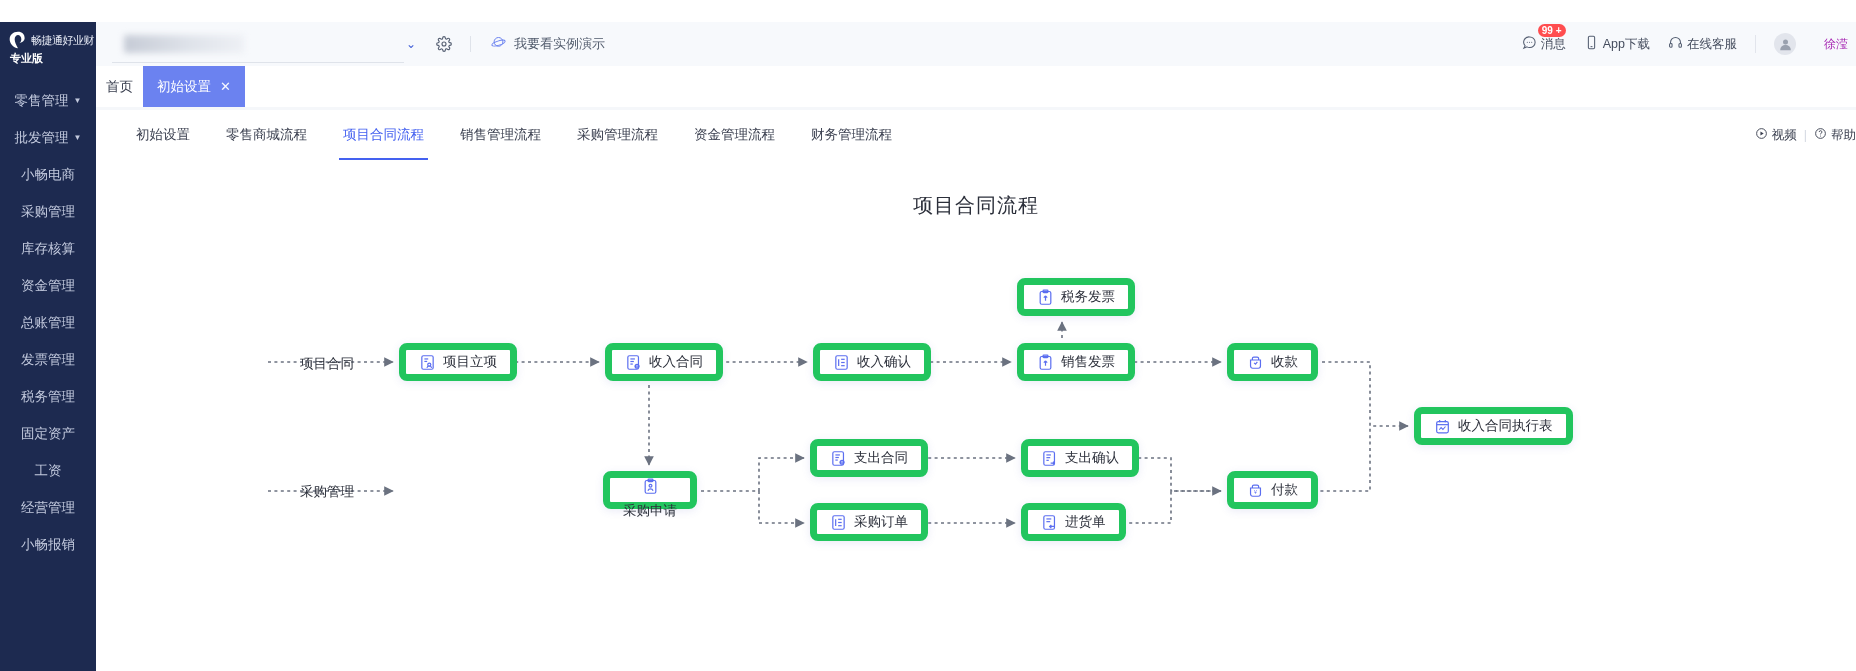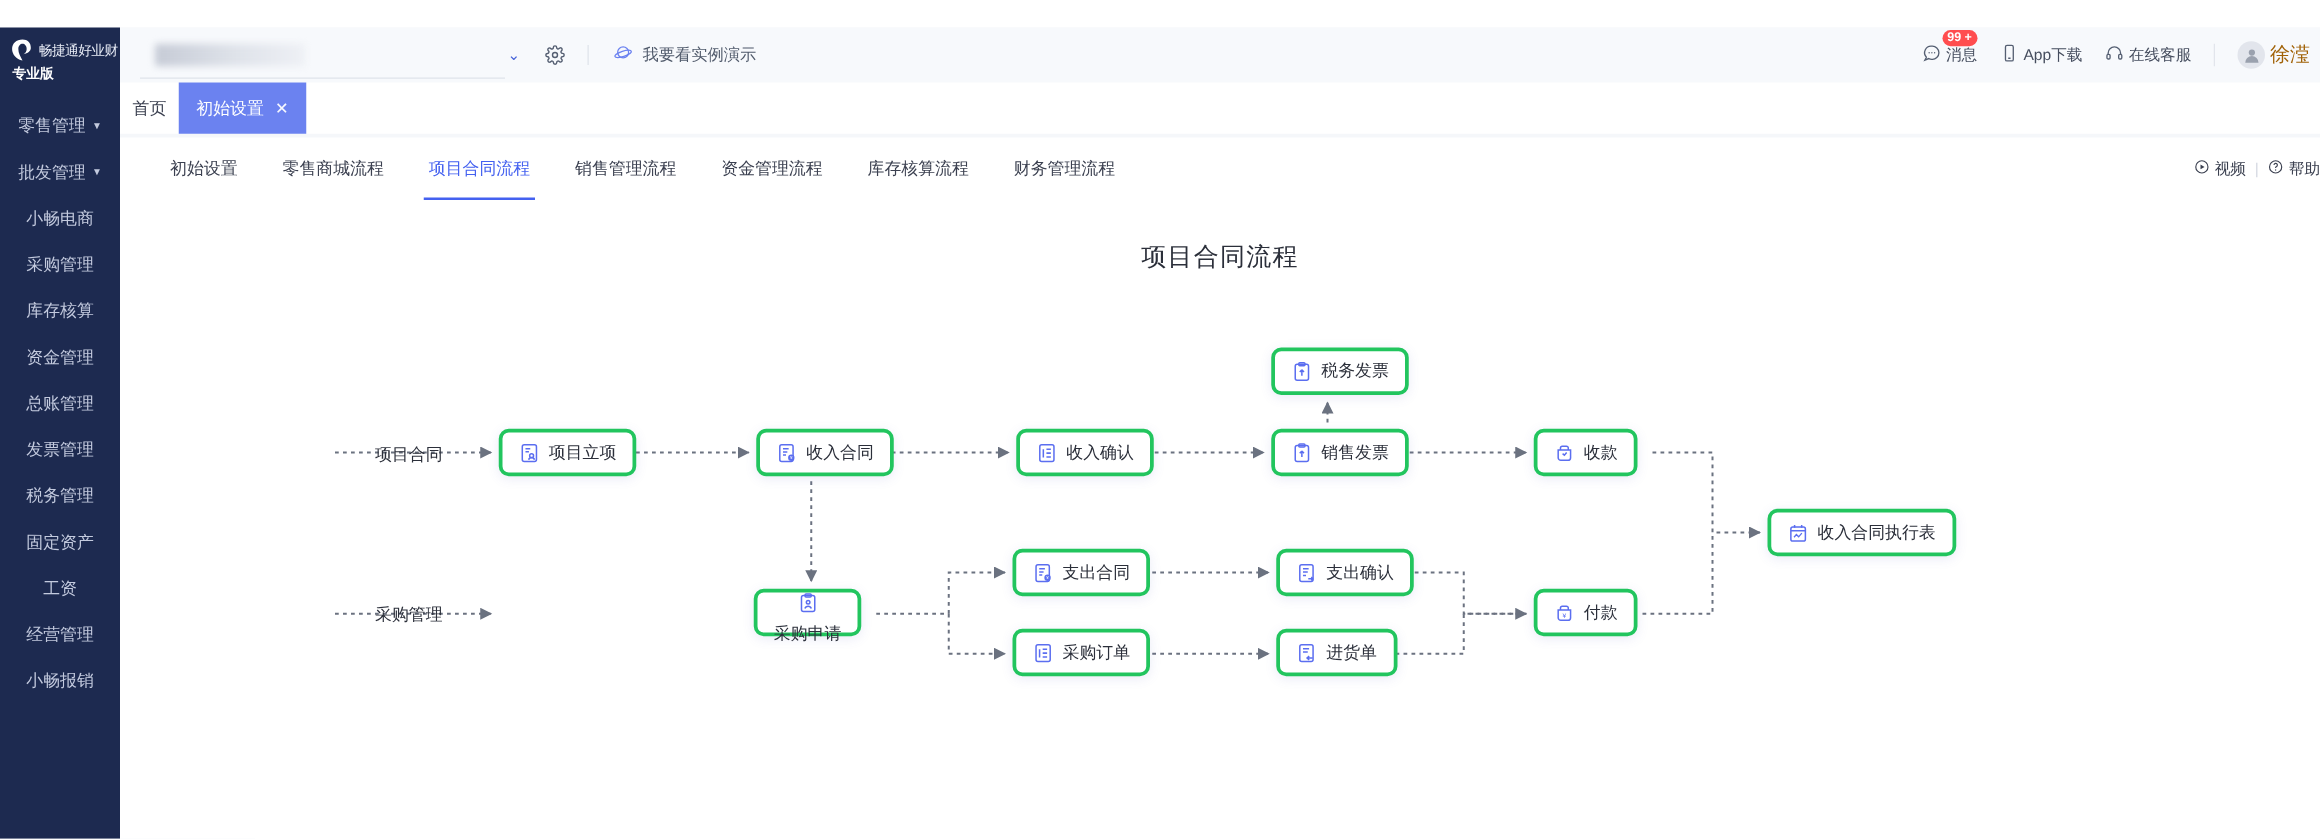--- a/index.html
+++ b/index.html
@@ -59,21 +59,21 @@
   .hdr-link { display:flex; align-items:center; gap:4px; color:#454d5e; font-size:12.5px;
               cursor:pointer; position:relative; }
   .badge {
     position:absolute; left:16px; top:-11px; background:#ff4d4f; color:#fff;
     font-size:10px; font-weight:bold; border-radius:9px; padding:1px 4px 1px 4px;
     line-height:11px; white-space:nowrap;
   }
   .avatar { width:22px; height:22px; border-radius:50%; background:#e2e5ec;
             display:flex; align-items:center; justify-content:center; }
   .hdr-divider2 { width:1px; height:18px; background:#e2e5ec; }
-  .user-name { color:#a16207; font-size:16px; }
+  .user-name { color:#a21caf; font-size:12px;margin-left:24px; }
 
   
   .tabbar {
     position:absolute; left:96px; top:66px; width:1760px; height:41px; background:#ffffff;
     display:flex; align-items:flex-end;
   }
   .wtab { height:41px; display:flex; align-items:center; justify-content:center;
           font-size:13.5px; cursor:pointer; }
   .wtab.home { width:47px; color:#3b4050; }
   .wtab.active { background:#6b82f0; color:#ffffff; padding:0 14px; gap:9px; }
@@ -103,21 +103,21 @@
   .sr-sep { color:#d5d9e2; }
 
   .chart-title {
     text-align:center; font-size:20px; color:#2b2f3a; margin-top:32px; letter-spacing:1px;
   }
 
   
   .flow { position:absolute; left:0; top:0; width:1760px; height:561px; pointer-events:none; }
   .node {
     position:absolute; display:flex; align-items:center; gap:7px;
-    background:#ffffff; border:3px solid #22c55e; border-radius:8px;
+    background:#ffffff; border:7px solid #22c55e; border-radius:8px;
     box-shadow:0 2px 9px rgba(92,104,196,.13);
     height:38px; padding:0 13px; font-size:13.5px; color:#2b2f3a; white-space:nowrap;
     pointer-events:auto; cursor:pointer;
   }
   .node .ic { width:17px; height:17px; flex:0 0 17px; display:flex; align-items:center; justify-content:center; }
   .rowlabel { position:absolute; font-size:13.5px; color:#2b2f3a; }
   .edgelabel { position:absolute; font-size:11.5px; color:#8a8f9c; }
 </style>
 </head>
 <body>
@@ -276,24 +276,24 @@
       <div class="subtab">
         <span>零售商城流程</span>
         </div>
       <div class="subtab active">
         <span>项目合同流程</span>
         </div>
       <div class="subtab">
         <span>销售管理流程</span>
         </div>
       <div class="subtab">
+        <span>采购管理流程</span>
+        </div>
+      <div class="subtab">
         <span>资金管理流程</span>
-        </div>
-      <div class="subtab">
-        <span>库存核算流程</span>
         </div>
       <div class="subtab">
         <span>财务管理流程</span>
         </div>
 
       <div class="subtab-right">
         <div class="sr-item">
           <span>
             <svg width="13" height="13" viewBox="0 0 24 24" fill="none" stroke="#3b4050" stroke-width="1.7">
               <circle cx="12" cy="12" r="9"></circle>

